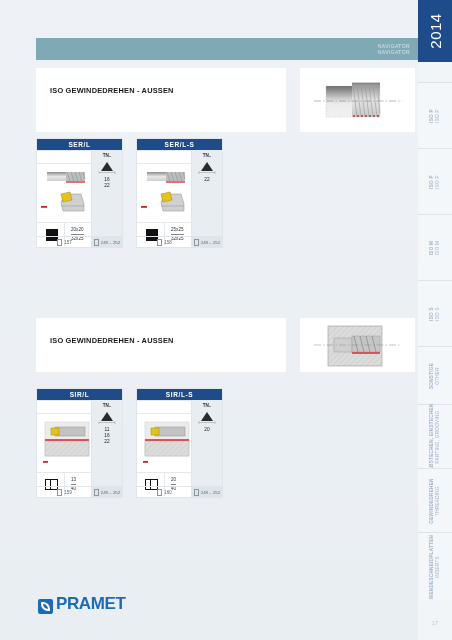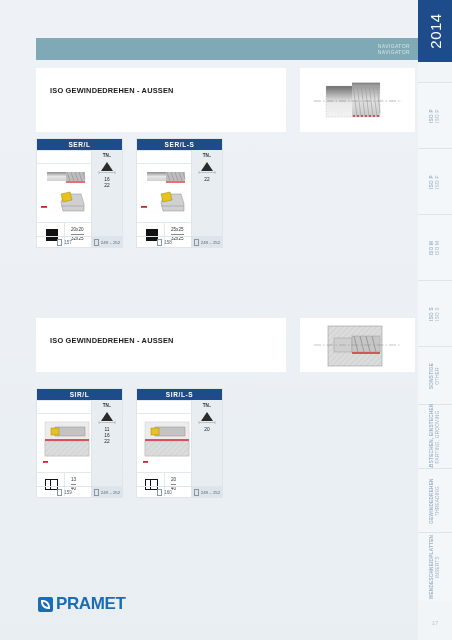--- a/index.html
+++ b/index.html
@@ -70,21 +70,21 @@
   .bore-ic:before{content:"";position:absolute;left:4px;top:0;bottom:0;width:1.4px;background:#111;}
 
   .card-foot{position:absolute;left:0;bottom:0;width:100%;height:10px;border-top:1px solid #dfe5ea;}
   .foot-l{position:absolute;left:0;top:0;right:30px;height:100%;display:flex;align-items:center;justify-content:center;
     font-size:4.6px;color:#5d6a75;}
   .foot-r{position:absolute;right:0;top:0;width:30px;height:100%;background:#dde4ea;display:flex;align-items:center;justify-content:center;
     font-size:4.4px;color:#5d6a75;}
   .bk{display:inline-block;width:3px;height:5px;border:.7px solid #8a97a3;margin-right:2px;vertical-align:-1px;}
 
   
-  .logo{position:absolute;left:38px;bottom:26px;display:flex;align-items:center;}
+  .logo{position:absolute;left:38px;bottom:26px;display:flex;align-items:flex-end;}
   .logo-mark{width:15px;height:15px;background:#1b6bb5;border-radius:2px;position:relative;margin-right:3px;}
   .logo-mark:after{content:"";position:absolute;left:3px;top:3px;width:9px;height:9px;border:2px solid #fff;
     border-radius:0 7px 0 7px;box-sizing:border-box;}
   .logo-txt{color:#1b6bb5;font-size:17px;font-weight:bold;letter-spacing:-.4px;}
 </style>
 </head>
 <body>
 
 <div class="page">
 

